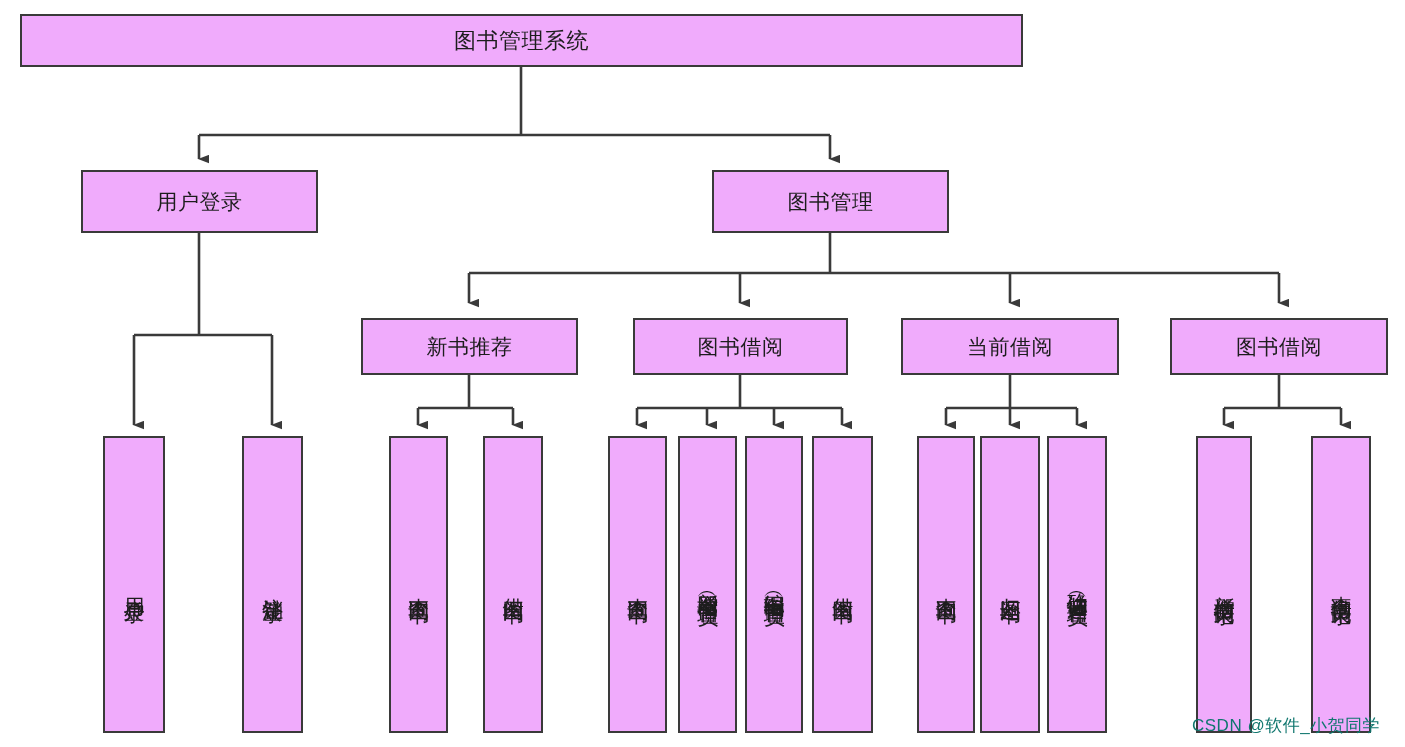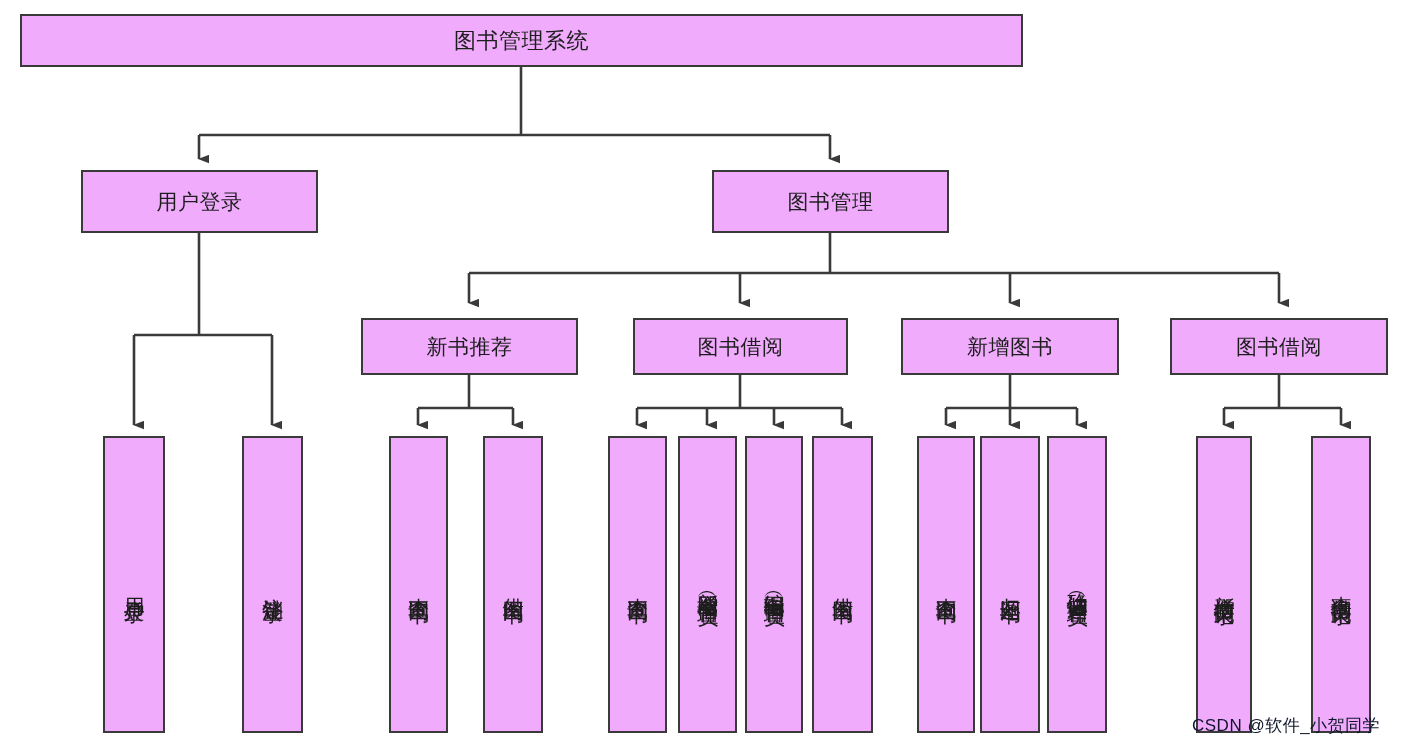--- a/index.html
+++ b/index.html
@@ -50,21 +50,21 @@
     line-height: 1.08;
     letter-spacing: 2px;
     white-space: nowrap;
     text-align: center;
   }
   .node.root {
     font-size: 22px;
   }
   .watermark {
     position: absolute;
-    color: #0f172a;
+    color: #0f766e;
     font-size: 17px;
     white-space: nowrap;
     z-index: 5;
     letter-spacing: 0.5px;
   }
 </style>
 </head>
 <body>
 
 <div id="diagram-root">
@@ -130,21 +130,21 @@
     <span>图书管理</span>
   </div>
 
   <div class="node horizontal" style="left:633px; top:318px; width:215px; height:57px;">
     <span>图书借阅</span>
   </div>
   <div class="node horizontal" style="left:361px; top:318px; width:217px; height:57px;">
     <span>新书推荐</span>
   </div>
   <div class="node horizontal" style="left:901px; top:318px; width:218px; height:57px;">
-    <span>新增图书</span>
+    <span>当前借阅</span>
   </div>
   <div class="node horizontal" style="left:1170px; top:318px; width:218px; height:57px;">
     <span>图书借阅</span>
   </div>
 
   <div class="node vertical" style="left:103px; top:436px; width:62px; height:297px;">
     <span class="vlabel">用户登录</span>
   </div>
   <div class="node vertical" style="left:242px; top:436px; width:61px; height:297px;">
     <span class="vlabel">注销登录</span>

